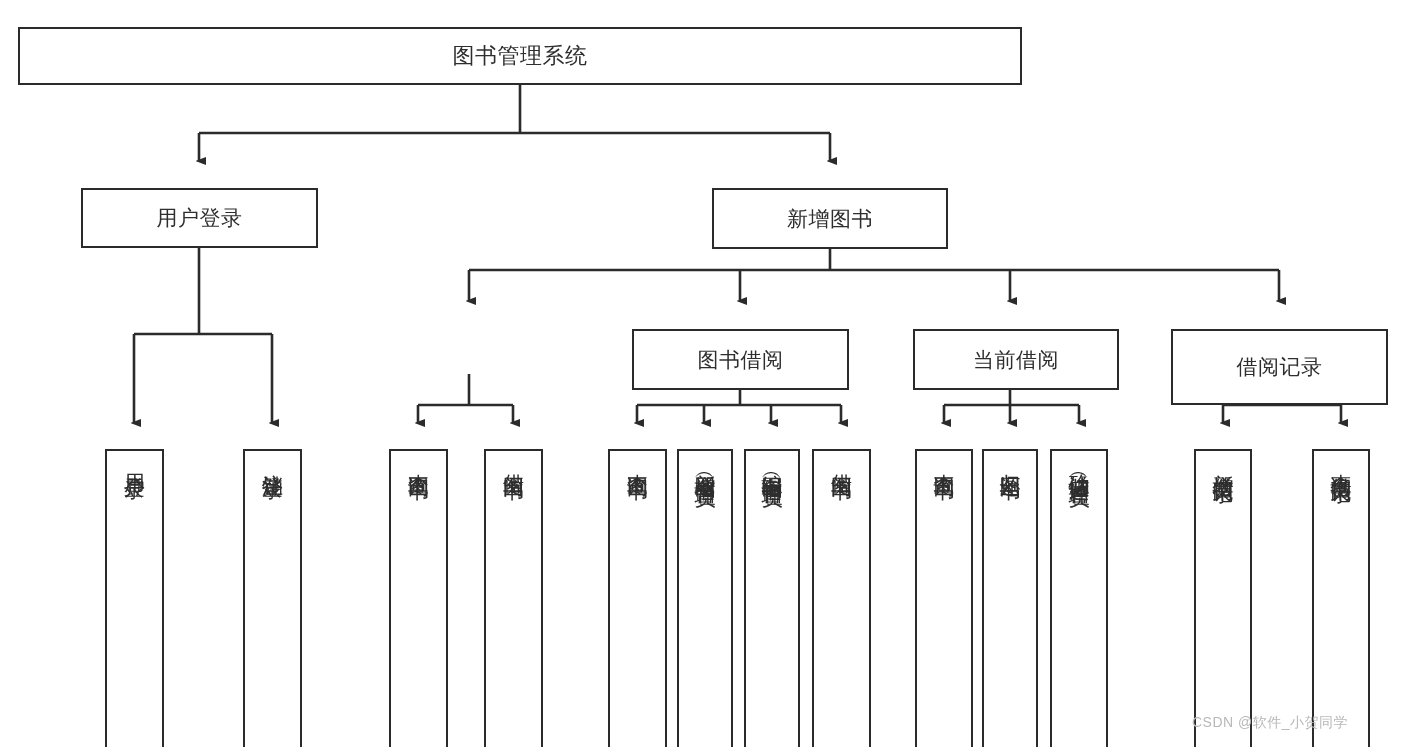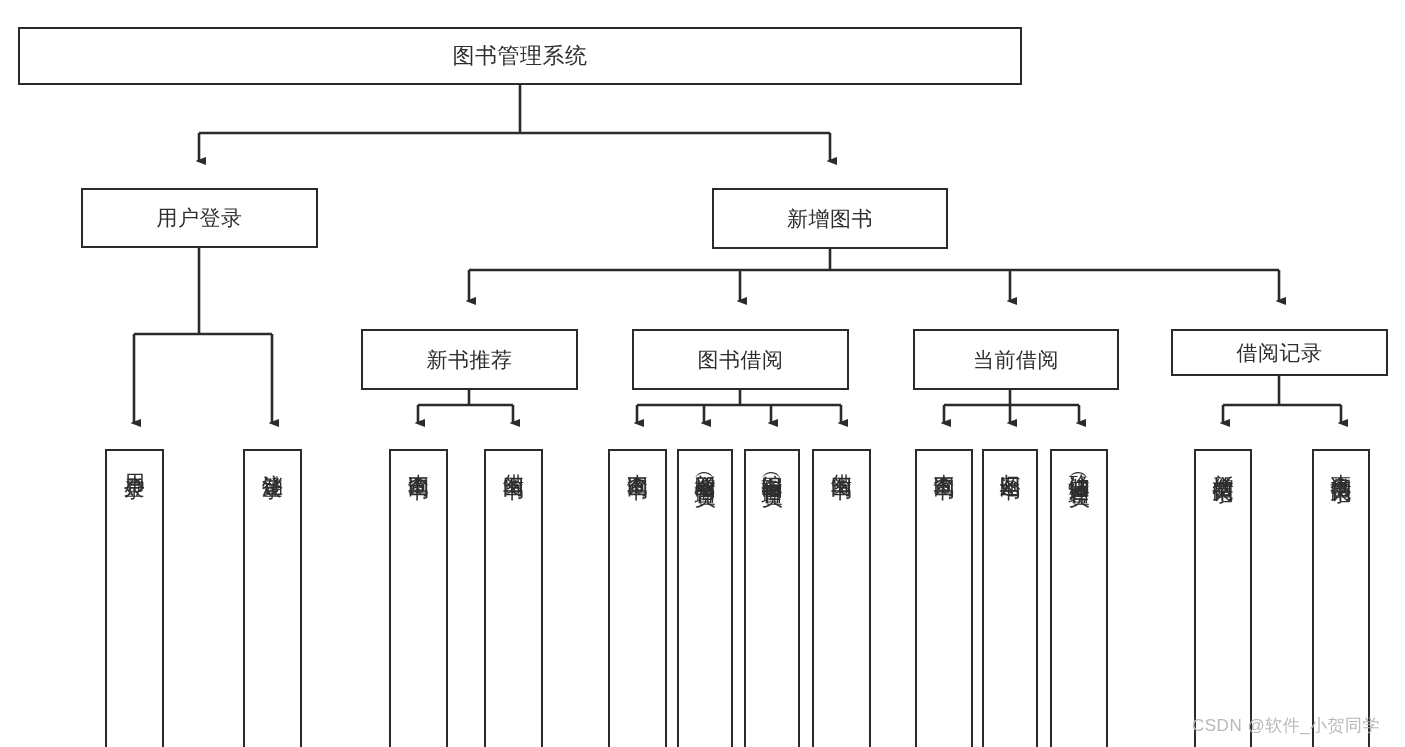--- a/index.html
+++ b/index.html
@@ -57,21 +57,21 @@
     justify-content: flex-start;
     align-items: center;
   }
   .node.vert .vlabel {
     writing-mode: vertical-rl;
     text-orientation: upright;
     white-space: normal;
   }
   .watermark {
     position: absolute;
-    font-size: 17px;
+    font-size: 14px;
     color: #b8b8b8;
     letter-spacing: 0.5px;
     white-space: nowrap;
     user-select: none;
   }
 </style>
 </head>
 <body>
 
 <div id="canvas">
@@ -130,30 +130,27 @@
     <span>图书管理系统</span>
   </div>
 
   <div class="node horiz" style="left:81px; top:172px; width:237px; height:60px;">
     <span>用户登录</span>
   </div>
   <div class="node horiz" style="left:712px; top:172px; width:236px; height:61px;">
     <span>新增图书</span>
   </div>
 
-  <div class="node horiz" style="left:361px; top:313px; width:217px; height:61px;">
-    <span>新书推荐</span>
-  </div>
   <div class="node horiz" style="left:632px; top:313px; width:217px; height:61px;">
     <span>图书借阅</span>
   </div>
   <div class="node horiz" style="left:913px; top:313px; width:206px; height:61px;">
     <span>当前借阅</span>
   </div>
-  <div class="node horiz" style="left:1171px; top:313px; width:217px; height:47px;">
+  <div class="node horiz" style="left:1171px; top:313px; width:217px; height:76px;">
     <span>借阅记录</span>
   </div>
 
   <div class="node vert" style="left:105px; top:433px; width:59px; height:302px;">
     <span class="vlabel">用户登录</span>
   </div>
   <div class="node vert" style="left:243px; top:433px; width:59px; height:302px;">
     <span class="vlabel">注销登录</span>
   </div>
 

